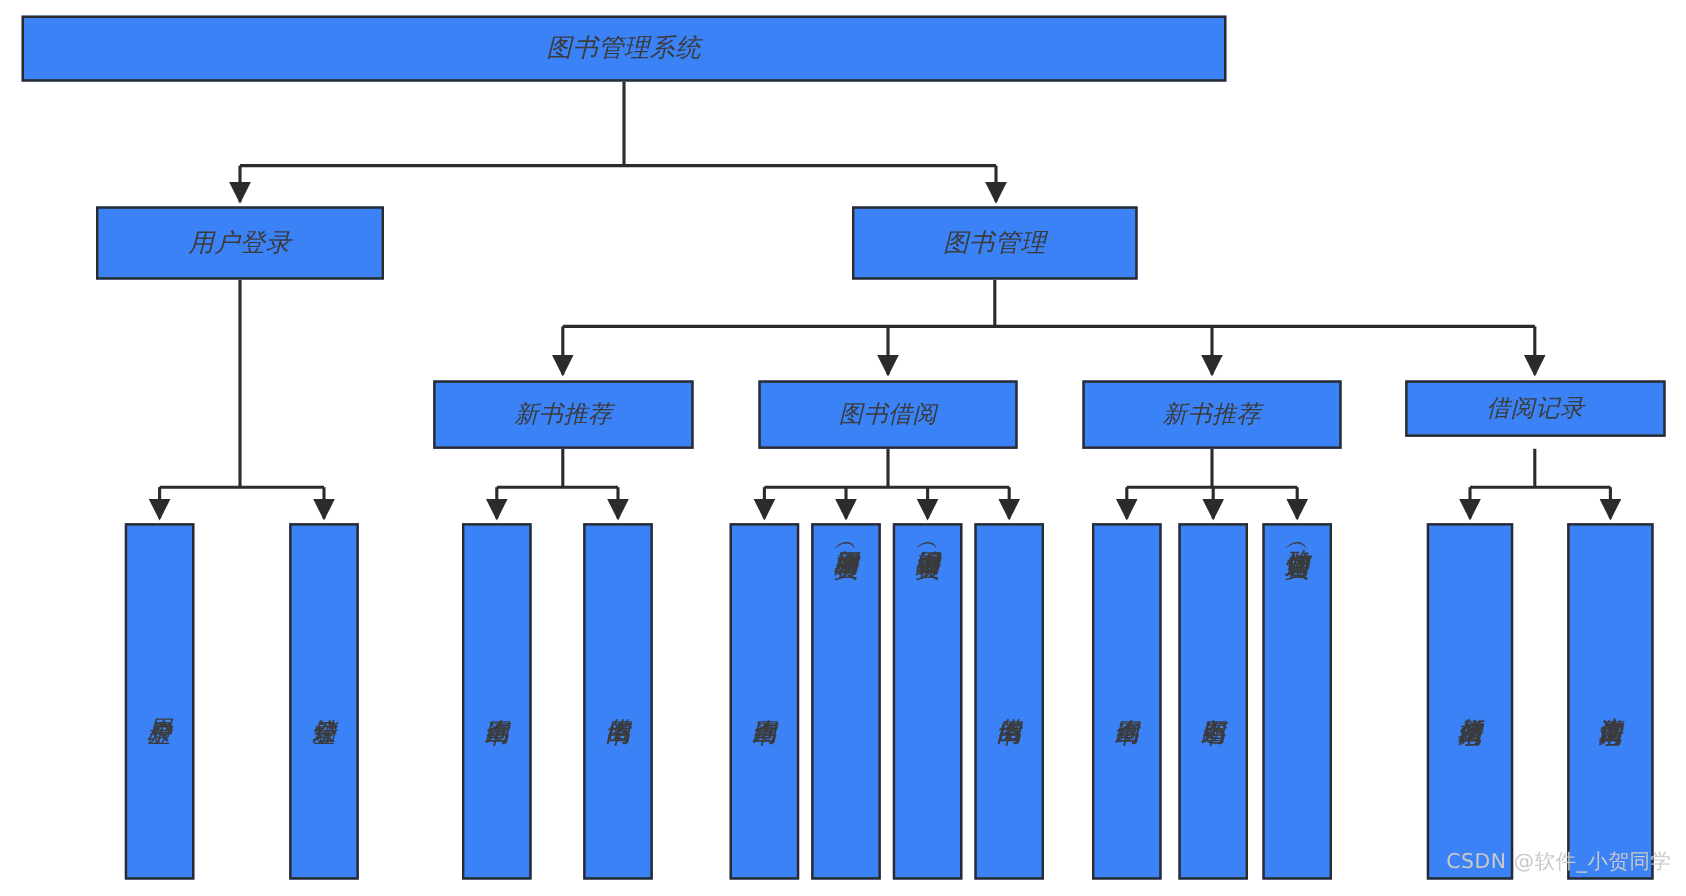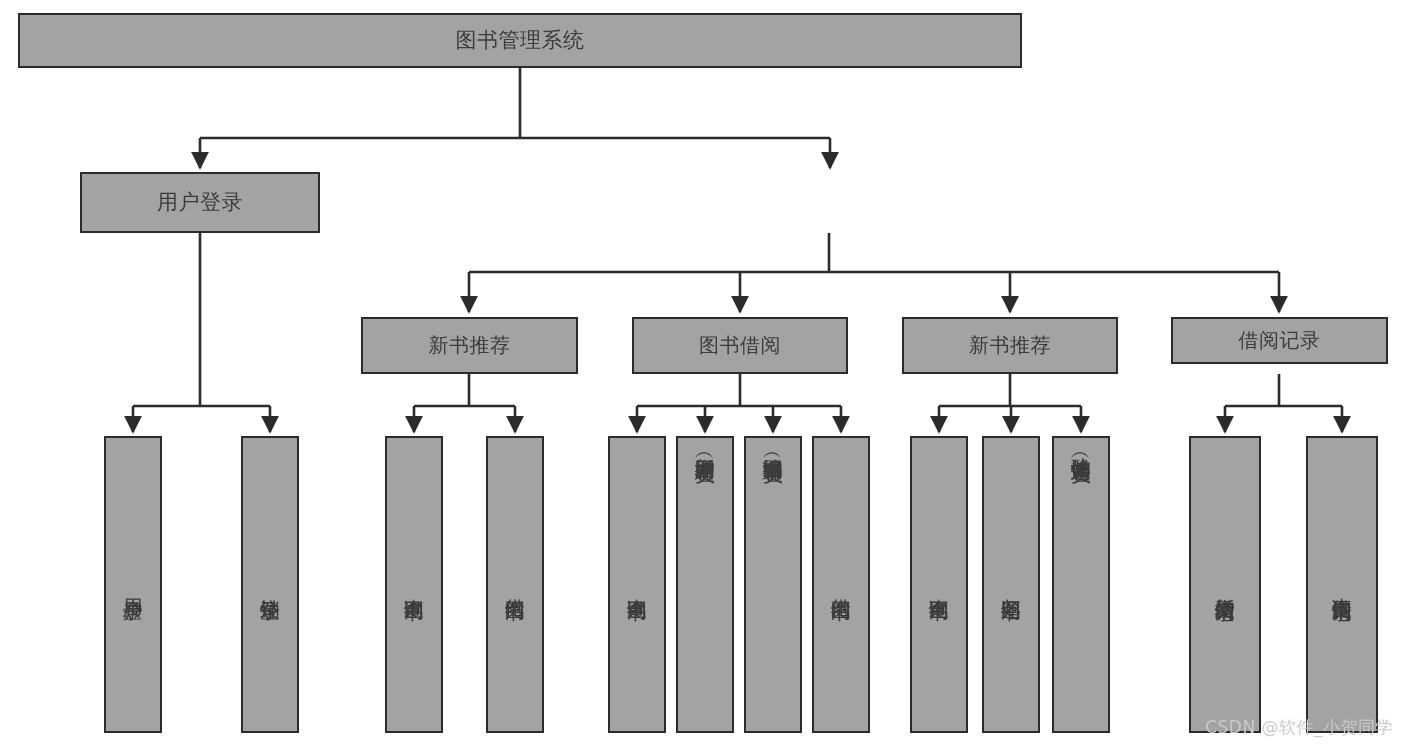--- a/index.html
+++ b/index.html
@@ -20,25 +20,26 @@
   #wires {
     position: absolute;
     left: 0;
     top: 0;
     width: 1405px;
     height: 747px;
   }
   .node {
     position: absolute;
     box-sizing: border-box;
-    background: #a3a3a3;
+    background: #3b82f6;
     border: 2px solid #2b2b2b;
     display: flex;
     align-items: center;
     justify-content: center;
+    font-style: italic;
   }
   .node-label {
     color: #3b3b3b;
     font-size: 21px;
     line-height: 1.25;
     letter-spacing: 0.5px;
     white-space: nowrap;
     text-align: center;
   }
   .node.root .node-label { font-size: 21px; }
@@ -60,21 +61,21 @@
     white-space: nowrap;
     display: block;
   }
   .node.leaf.center-v {
     align-items: center;
     padding-top: 0;
   }
   #watermark {
     position: absolute;
     right: 12px;
-    bottom: 8px;
+    bottom: 18px;
     color: #c9c9c9;
     font-size: 17px;
     letter-spacing: 0.5px;
     white-space: nowrap;
     pointer-events: none;
   }
 </style>
 </head>
 <body>
 
@@ -130,20 +131,23 @@
     </g>
   </svg>
 
   <div class="node root" style="left:18px; top:13px; width:1004px; height:55px;">
     <span class="node-label">图书管理系统</span>
   </div>
 
   <div class="node level2" style="left:80px; top:172px; width:240px; height:61px;">
     <span class="node-label">用户登录</span>
   </div>
+  <div class="node level2" style="left:710px; top:172px; width:238px; height:61px;">
+    <span class="node-label">图书管理</span>
+  </div>
 
   <div class="node level3" style="left:632px; top:317px; width:216px; height:57px;">
     <span class="node-label">图书借阅</span>
   </div>
   <div class="node level3" style="left:361px; top:317px; width:217px; height:57px;">
     <span class="node-label">新书推荐</span>
   </div>
   <div class="node level3" style="left:902px; top:317px; width:216px; height:57px;">
     <span class="node-label">新书推荐</span>
   </div>

